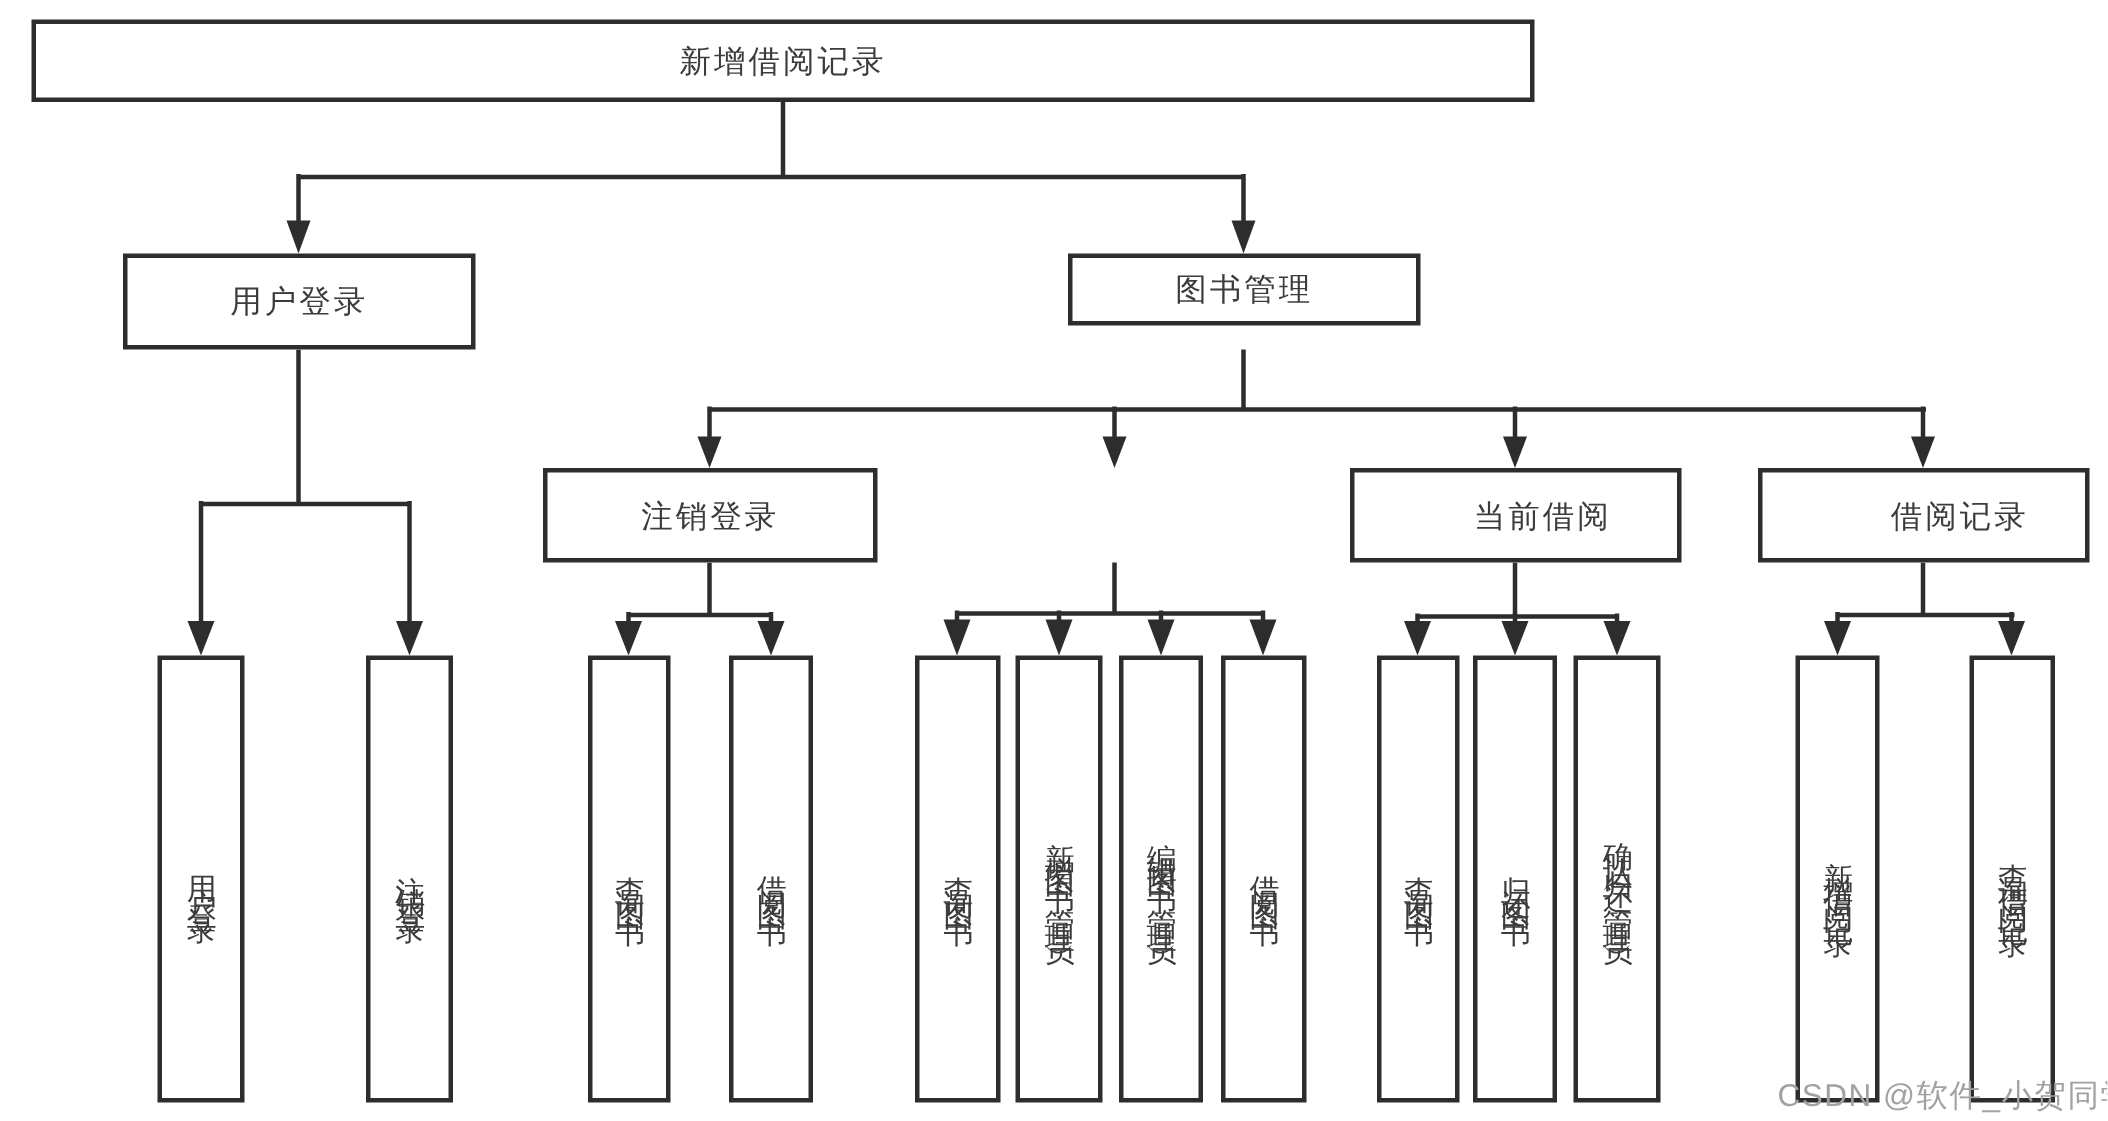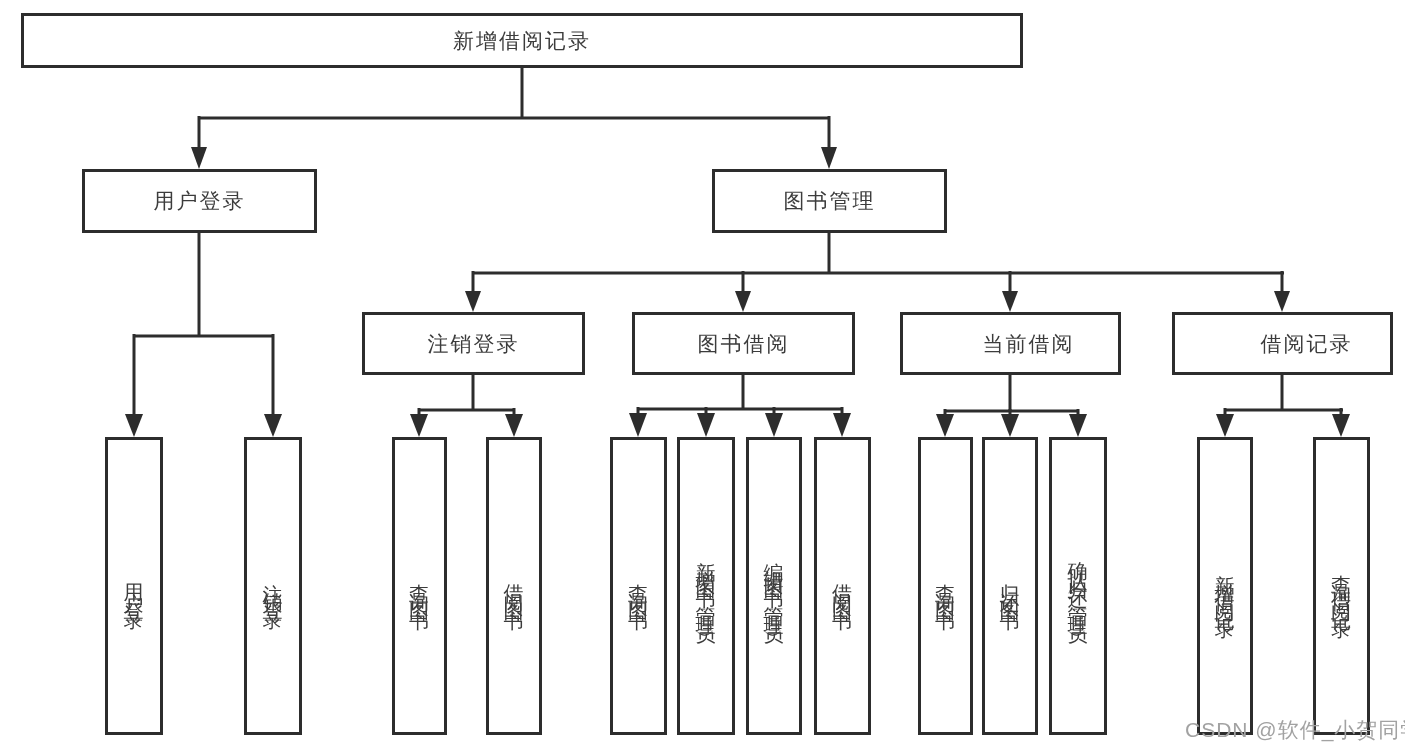--- a/index.html
+++ b/index.html
@@ -10,21 +10,21 @@
   .wires polygon{fill:#2d2d2d;}
   .node{position:absolute;box-sizing:border-box;border:3px solid #2d2d2d;background:#ffffff;
         display:flex;align-items:center;justify-content:center;color:#3c3c3c;z-index:1;}
   .h-node{font-size:21px;letter-spacing:2px;white-space:nowrap;}
   .v-node span{writing-mode:vertical-rl;text-orientation:mixed;font-size:20px;
                letter-spacing:9px;line-height:1;white-space:nowrap;}
   
   .n-root{left:21px;top:13px;width:1002px;height:55px;}
   
   .n-user{left:82px;top:169px;width:235px;height:64px;}
-  .n-book{left:712px;top:169px;width:235px;height:64px;}
+  .n-book{left:712px;top:169px;width:235px;height:48px;}
   
   .n-g1{left:362px;top:312px;width:223px;height:63px;}
   .n-g2{left:632px;top:312px;width:223px;height:63px;}
   .n-g3{left:900px;top:312px;width:221px;height:63px;padding-left:36px;}
   .n-g4{left:1172px;top:312px;width:221px;height:63px;padding-left:48px;}
   
   .leaf{top:437px;height:298px;}
   .n-u1{left:105px;width:58px;}  .n-u2{left:244px;width:58px;}
   .n-a1{left:392px;width:55px;}  .n-a2{left:486px;width:56px;}
   .n-b1{left:610px;width:57px;}  .n-b2{left:677px;width:58px;}
@@ -115,21 +115,20 @@
         <polygon points="1341,437 1332,414 1350,414"></polygon>
     </g>
   </svg>
 
   <div class="node h-node n-root">新增借阅记录</div>
 
   <div class="node h-node n-user">用户登录</div>
   <div class="node h-node n-book">图书管理</div>
 
   <div class="node h-node n-g1">注销登录</div>
-  <div class="node h-node n-g2">图书借阅</div>
   <div class="node h-node n-g3">当前借阅</div>
   <div class="node h-node n-g4">借阅记录</div>
 
   <div class="node v-node leaf n-u1">
     <span>用户登录</span>
     </div>
   <div class="node v-node leaf n-u2">
     <span>注销登录</span>
     </div>
 

